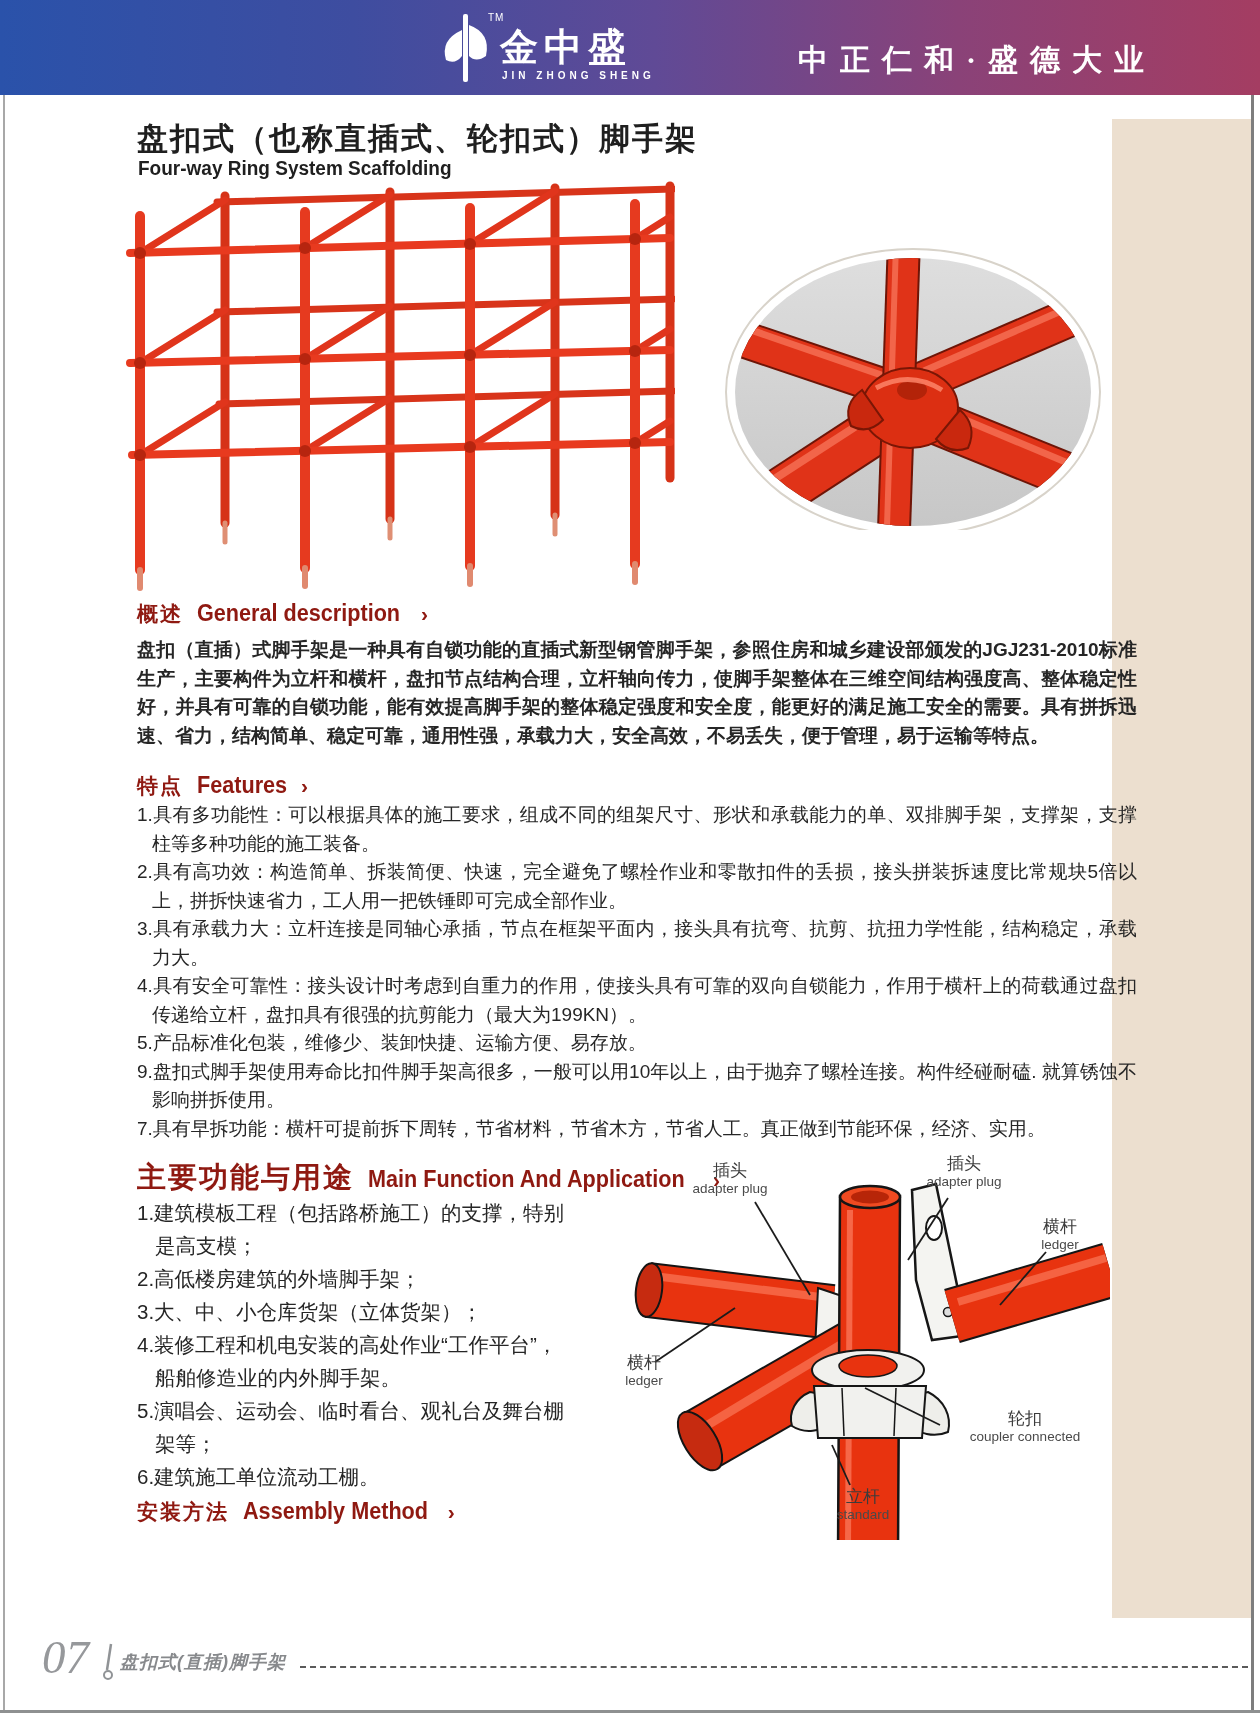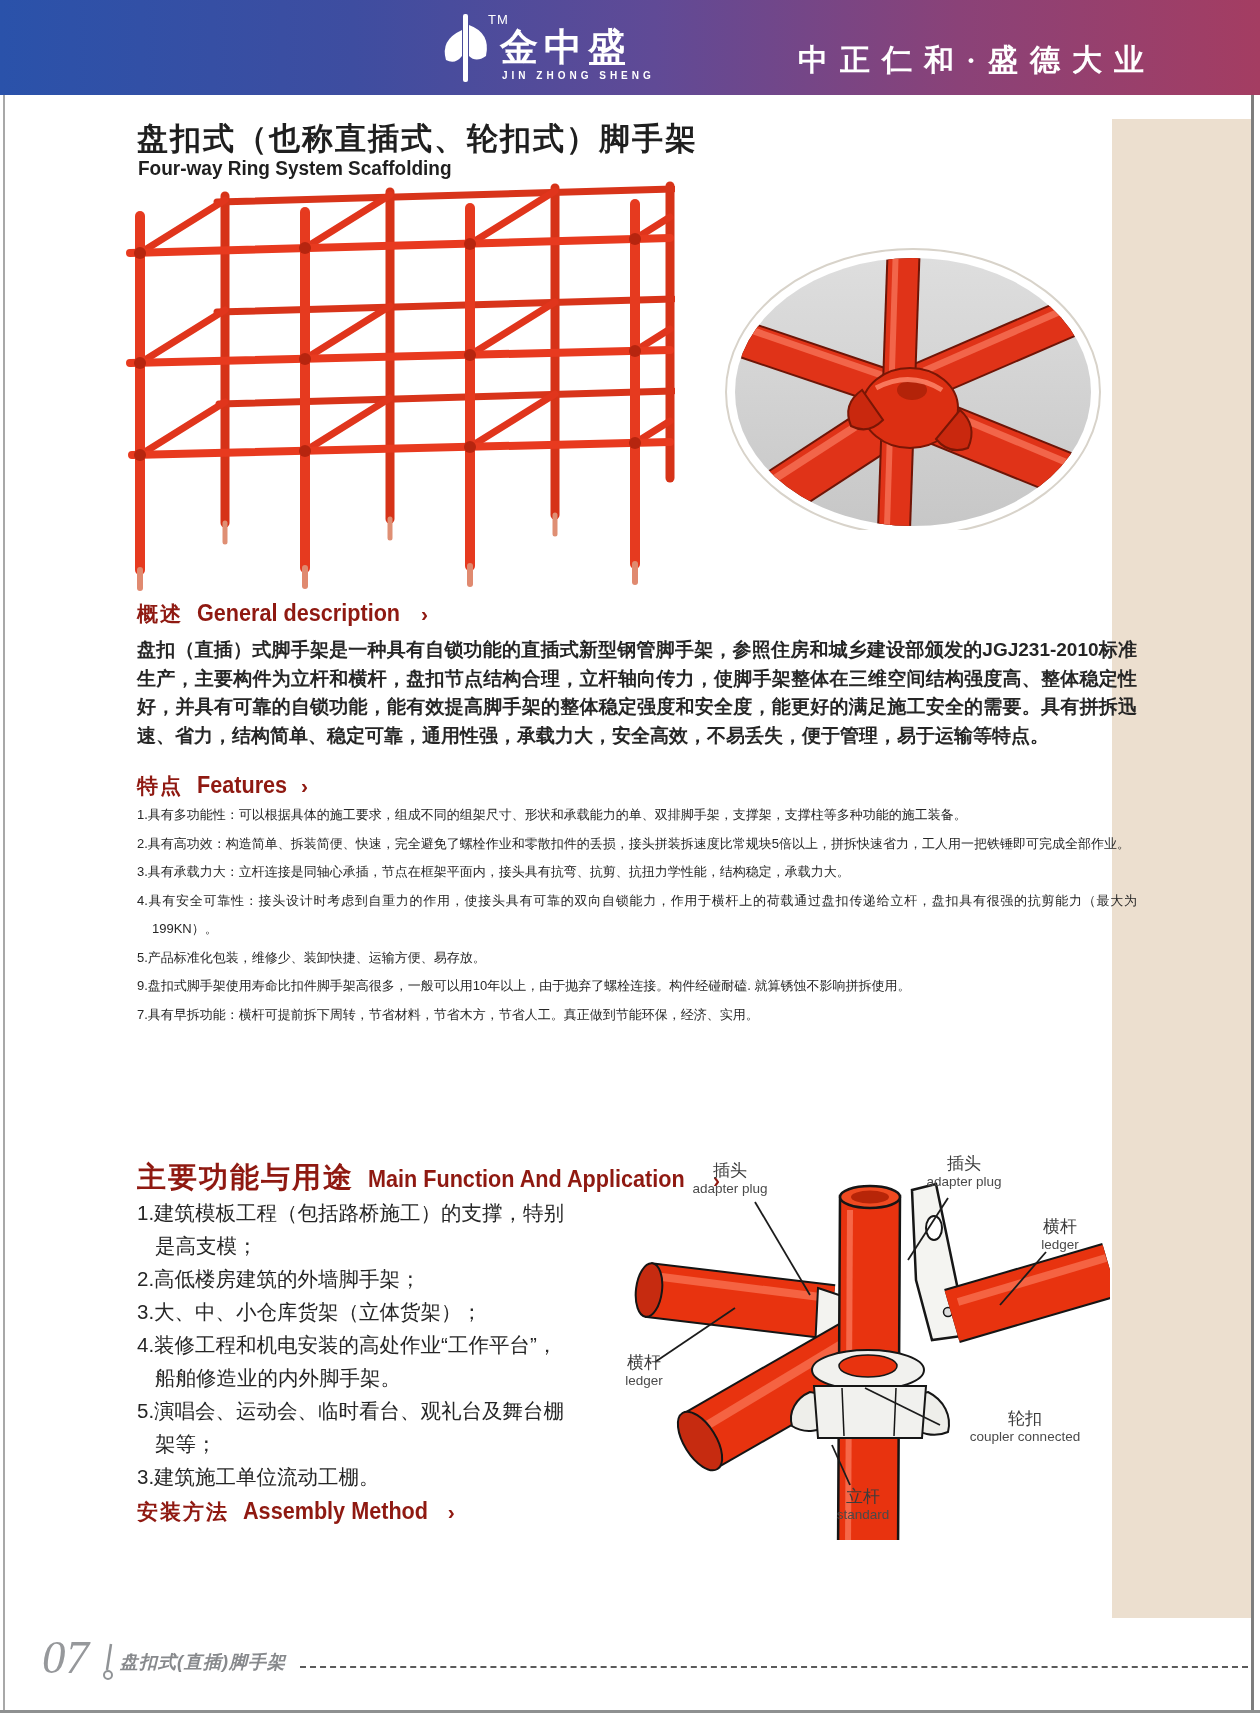--- a/index.html
+++ b/index.html
@@ -2,21 +2,21 @@
 <html><head>
 <meta charset="utf-8">
 <style>
   html,body{margin:0;padding:0;background:#ffffff;}
   .page{position:relative;width:1260px;height:1718px;background:#ffffff;overflow:hidden;
         font-family:"Liberation Sans","DejaVu Sans",sans-serif;}
   
   .header{position:absolute;left:0;top:0;width:1260px;height:95px;
           background:linear-gradient(90deg,#2a52aa 0%,#3e4da0 28%,#604a96 52%,#8a4278 76%,#a43d62 100%);}
   .logo-mark{position:absolute;left:437px;top:10px;}
-  .brand-tm{position:absolute;left:488px;top:12px;color:#ffffff;font-size:13px;letter-spacing:1px;}
+  .brand-tm{position:absolute;left:488px;top:12px;color:#ffffff;font-size:10px;letter-spacing:1px;}
   .brand-name{position:absolute;left:500px;top:22px;color:#ffffff;font-size:38px;font-weight:bold;letter-spacing:6px;}
   .brand-sub{position:absolute;left:502px;top:70px;color:#ffffff;font-size:10px;font-weight:bold;letter-spacing:4px;}
   .slogan{position:absolute;left:772px;top:40px;width:410px;color:#ffffff;font-size:30px;letter-spacing:12px;
           font-family:"Liberation Serif","DejaVu Serif",serif;font-weight:600;text-align:center;}
   
   .b-left{position:absolute;left:3px;top:95px;width:2px;height:1618px;background:#a8a8a8;}
   .b-right{position:absolute;left:1251px;top:95px;width:3px;height:1618px;background:#7e7e7e;}
   .b-bottom{position:absolute;left:0;top:1710px;width:1260px;height:3px;background:#8e9091;}
   .side-panel{position:absolute;left:1112px;top:119px;width:139px;height:1499px;background:#ecdfcf;}
   
@@ -30,21 +30,21 @@
   .sec-head .ar{font-size:21px;margin-left:8px;}
   .h-overview{left:137px;top:600px;}
   .h-features{left:137px;top:772px;}
   .h-application{left:137px;top:1158px;}
   .h-application .zh{font-size:29px;}
   .h-assembly{left:137px;top:1498px;}
   
   .body-text{position:absolute;color:#262626;font-size:19px;line-height:28.5px;text-align:justify;margin:0;font-weight:bold;}
   .t-overview{left:137px;top:636px;width:1000px;}
   .feat-list{position:absolute;left:137px;top:801px;width:1000px;}
-  .feat{margin:0;padding-left:15px;text-indent:-15px;color:#262626;font-size:13px;line-height:28.5px;text-align:justify;}
+  .feat{margin:0;padding-left:15px;text-indent:-15px;color:#262626;font-size:19px;line-height:28.5px;text-align:justify;}
   .app-list{position:absolute;left:137px;top:1196px;width:432px;}
   .app{margin:0;padding-left:18px;text-indent:-18px;color:#262626;font-size:20.5px;line-height:33px;}
   .t-assembly{left:137px;top:1545px;width:1030px;white-space:nowrap;text-align:left;}
   
   .scaffold{position:absolute;left:125px;top:178px;width:550px;height:415px;}
   .detail{position:absolute;left:680px;top:240px;width:460px;height:290px;}
   .joint{position:absolute;left:560px;top:1140px;width:550px;height:400px;}
   
   .dlbl{position:absolute;text-align:center;color:#3c3c3c;line-height:1.25;}
   .dlbl .zh{display:block;font-size:17px;}
@@ -223,21 +223,21 @@
 
   <div class="sec-head h-application">
     <span class="zh">主要功能与用途</span><span class="en">Main Function And Application</span><span class="ar">›</span>
   </div>
   <div class="app-list">
     <p class="app">1.建筑模板工程（包括路桥施工）的支撑，特别是高支模；</p>
     <p class="app">2.高低楼房建筑的外墙脚手架；</p>
     <p class="app">3.大、中、小仓库货架（立体货架）；</p>
     <p class="app">4.装修工程和机电安装的高处作业“工作平台”，船舶修造业的内外脚手架。</p>
     <p class="app">5.演唱会、运动会、临时看台、观礼台及舞台棚架等；</p>
-    <p class="app">3.建筑施工单位流动工棚。</p>
+    <p class="app">6.建筑施工单位流动工棚。</p>
   </div>
 
   <svg class="joint" viewBox="0 0 550 400">
     <g stroke-linecap="butt" fill="none">
 
       <line x1="88" y1="150" x2="272" y2="172" stroke="#151515" stroke-width="56"></line>
       <line x1="88" y1="150" x2="272" y2="172" stroke="#e8330f" stroke-width="52"></line>
       <line x1="94" y1="136" x2="268" y2="158" stroke="#ff8a6e" stroke-width="8" opacity=".55"></line>
       <ellipse cx="89" cy="150" rx="13" ry="27" fill="#c62b10" stroke="#151515" stroke-width="2" transform="rotate(7 89 150)"></ellipse>
 

